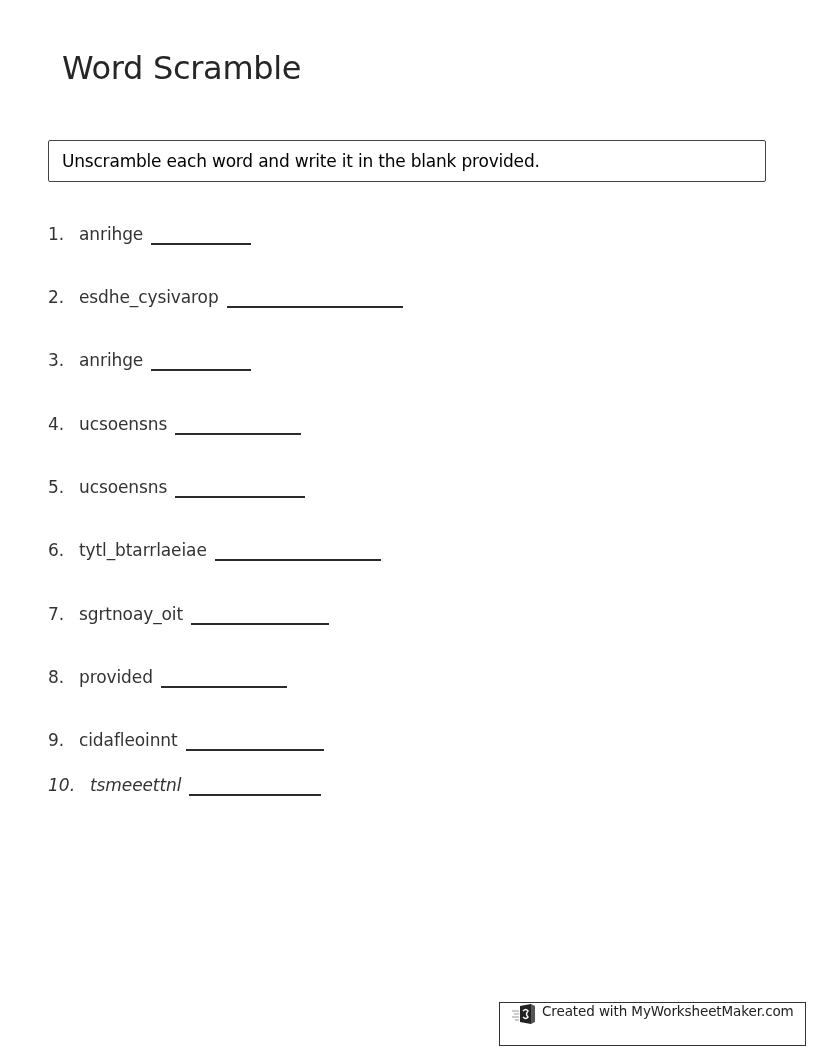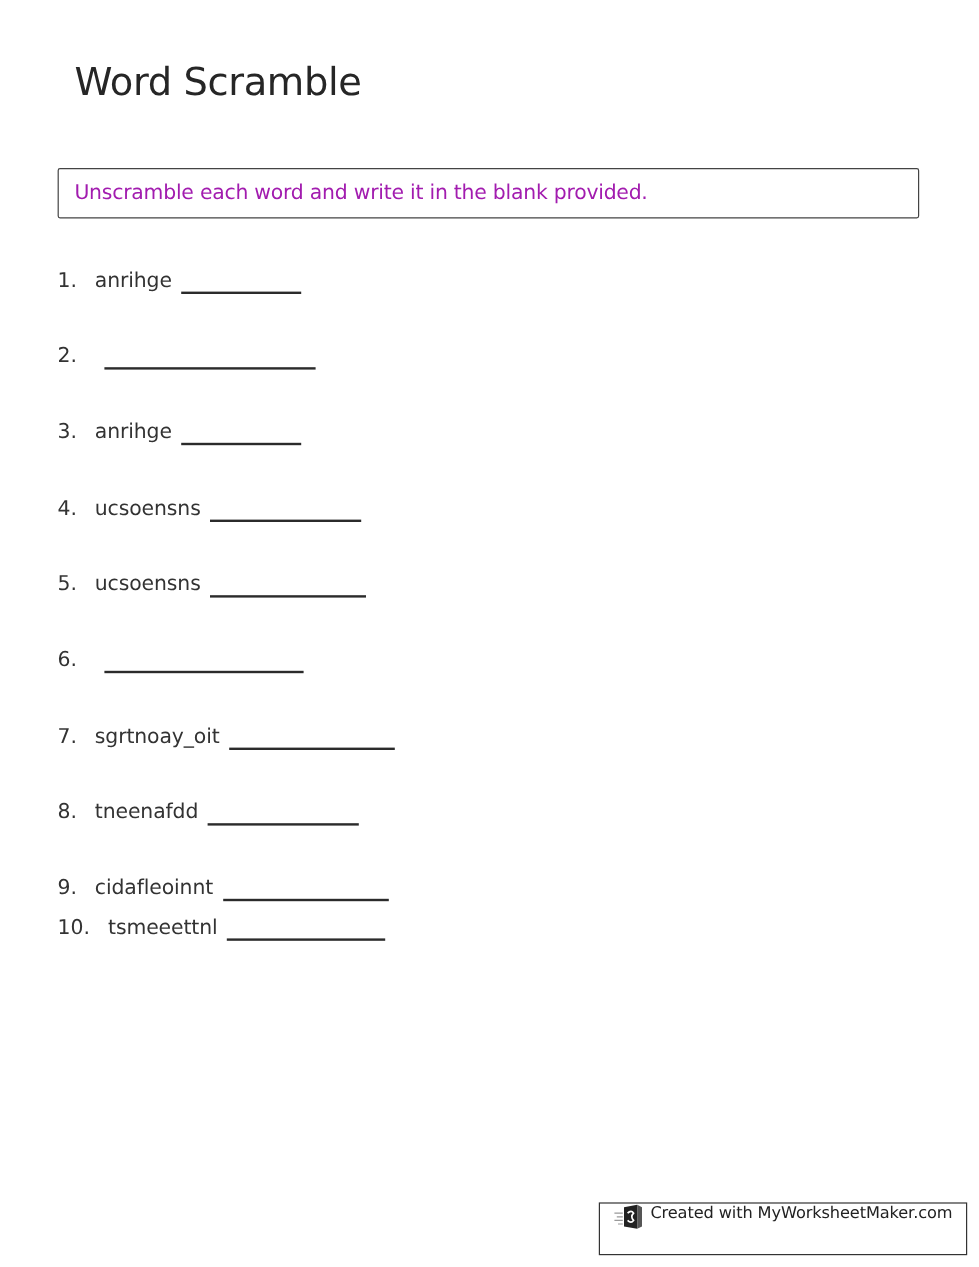--- a/index.html
+++ b/index.html
@@ -31,21 +31,21 @@
       left: 48px;
       top: 140px;
       width: 718px;
       height: 42px;
       box-sizing: border-box;
       border: 1.5px solid #444;
       border-radius: 2px;
       padding: 0 13px;
       font-size: 17px;
       line-height: 40px;
-      color: #a21caf;
+      color: #000000;
       letter-spacing: -0.2px;
     }
     .items {
       position: absolute;
       left: 48px;
       top: 220px;
       margin: 0;
       padding: 0;
       list-style: none;
     }
@@ -109,57 +109,59 @@
 </div>
 
 <div class="items">
   <div class="item" style="top:0px;">
     <span class="num">1.</span>
     <span class="word">anrihge</span>
     <span class="blank" style="width:100px;"></span>
   </div>
   <div class="item" style="top:63px;">
     <span class="num">2.</span>
+    <span class="word">esdhe_cysivarop</span>
     <span class="blank" style="width:176px;"></span>
   </div>
   <div class="item" style="top:126px;">
     <span class="num">3.</span>
     <span class="word">anrihge</span>
     <span class="blank" style="width:100px;"></span>
   </div>
   <div class="item" style="top:190px;">
     <span class="num">4.</span>
     <span class="word">ucsoensns</span>
     <span class="blank" style="width:126px;"></span>
   </div>
   <div class="item" style="top:253px;">
     <span class="num">5.</span>
     <span class="word">ucsoensns</span>
     <span class="blank" style="width:130px;"></span>
   </div>
   <div class="item" style="top:316px;">
     <span class="num">6.</span>
+    <span class="word">tytl_btarrlaeiae</span>
     <span class="blank" style="width:166px;"></span>
   </div>
   <div class="item" style="top:380px;">
     <span class="num">7.</span>
     <span class="word">sgrtnoay_oit</span>
     <span class="blank" style="width:138px;"></span>
   </div>
   <div class="item" style="top:443px;">
     <span class="num">8.</span>
-    <span class="word">tneenafdd</span>
+    <span class="word">provided</span>
     <span class="blank" style="width:126px;"></span>
   </div>
   <div class="item" style="top:506px;">
     <span class="num">9.</span>
     <span class="word">cidafleoinnt</span>
     <span class="blank" style="width:138px;"></span>
   </div>
-  <div class="item" style="top:539px;">
+  <div class="item" style="top:551px;font-style:italic;">
     <span class="num wide">10.</span>
     <span class="word">tsmeeettnl</span>
     <span class="blank" style="width:132px;"></span>
   </div>
 </div>
 
 <div class="footer">
   <span class="footer-icon">
     <svg width="26" height="22" viewBox="0 0 26 22">
       <line x1="1" y1="8" x2="8" y2="8" stroke="#999" stroke-width="1"></line>

